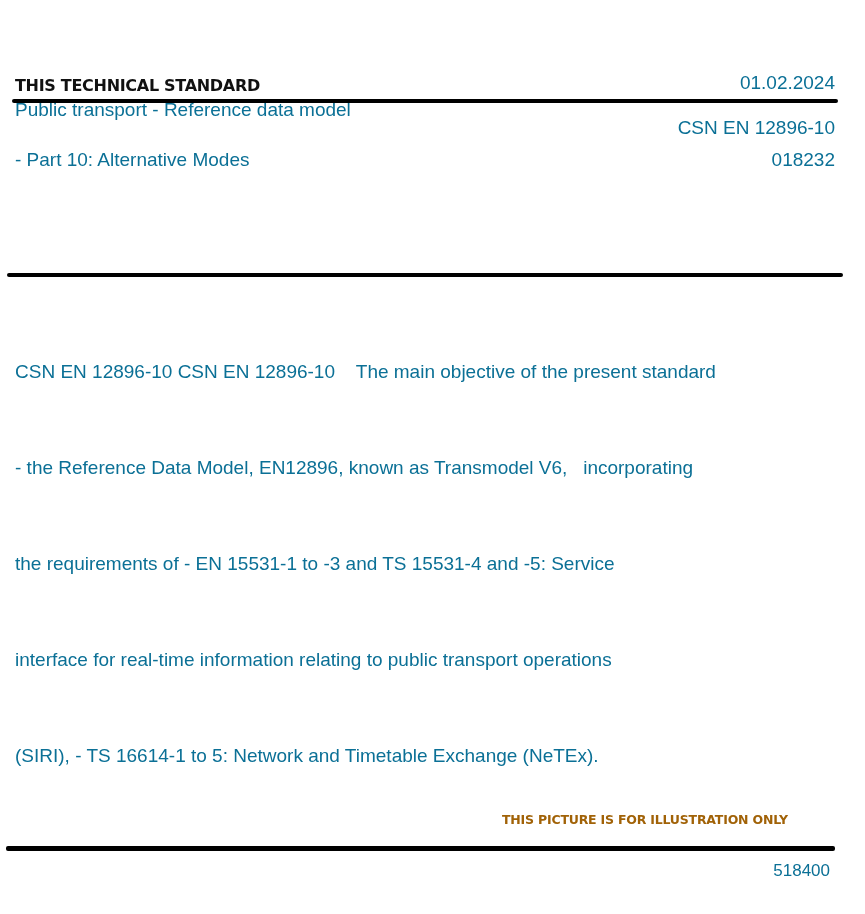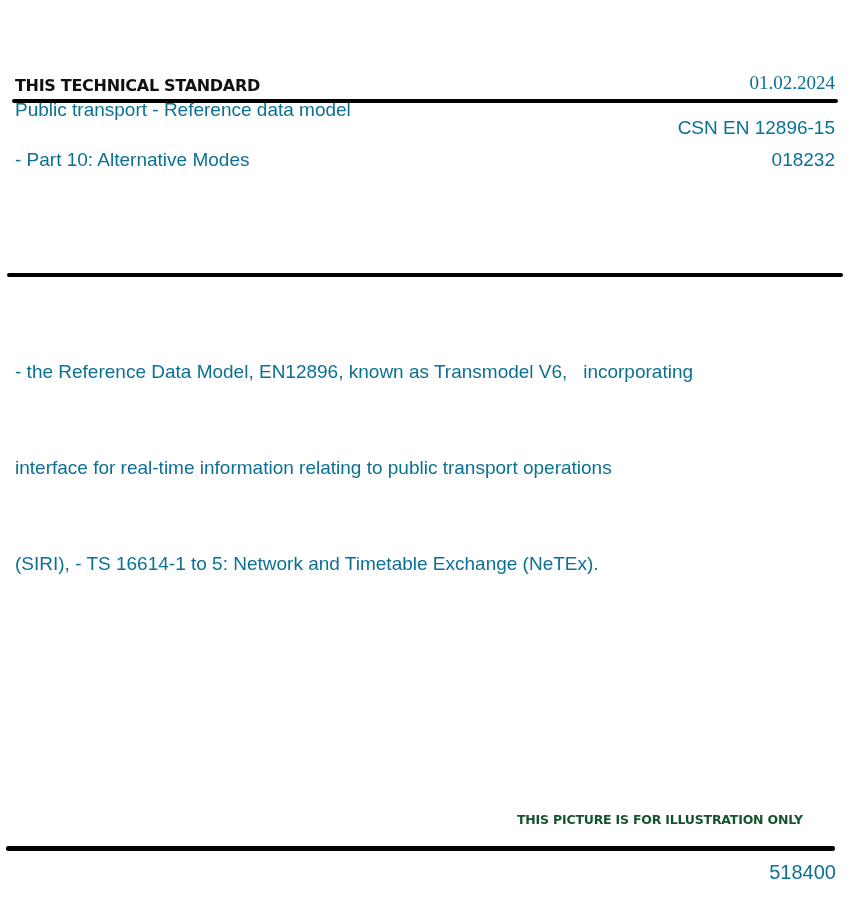--- a/index.html
+++ b/index.html
@@ -22,21 +22,20 @@
       font-family: "DejaVu Sans", sans-serif;
       font-weight: bold;
       font-size: 16px;
       color: #111111;
       letter-spacing: -0.3px;
     }
     .header-date {
       right: 30px;
       top: 72px;
       font-size: 19px;
-      font-family: Liberation Serif, serif;
     }
     .rule {
       background: #000000;
       height: 4px;
       border-radius: 2px;
     }
     .rule-top { left: 12px; width: 826px; top: 99px; }
     .rule-mid { left: 7px; width: 836px; top: 273px; }
     .rule-bottom { left: 6px; width: 829px; top: 846px; height: 5px; }
 
@@ -63,55 +62,56 @@
       white-space: pre;
     }
     .body-text div { height: 32px; }
 
     .illustration-note {
       left: 502px;
       top: 812px;
       font-family: "DejaVu Sans", sans-serif;
       font-weight: bold;
       font-size: 12.5px;
-      color: #14532d;
+      color: #a16207;
       letter-spacing: -0.2px;
-      margin-left: 15px;
     }
     .legal {
       left: 15px;
       top: 864px;
       font-family: "DejaVu Sans", sans-serif;
       font-size: 9.5px;
       line-height: 13px;
       color: #111111;
       letter-spacing: -0.2px;
     }
     .price {
-      right: 29px;
+      right: 35px;
       top: 861px;
-      font-size: 20px;
+      font-size: 17px;
     }
   </style>
 </head>
 <body>
 
 <div class="abs header-title">THIS TECHNICAL STANDARD</div>
 <div class="abs header-date teal">01.02.2024</div>
 <div class="abs rule rule-top"></div>
 
 <div class="abs title-line title-line-1 teal">Public transport - Reference data model</div>
 <div class="abs title-line title-line-2 teal">- Part 10: Alternative Modes</div>
-<div class="abs code-line code-line-1 teal">CSN EN 12896-15</div>
+<div class="abs code-line code-line-1 teal">CSN EN 12896-10</div>
 <div class="abs code-line code-line-2 teal">018232</div>
 
 <div class="abs rule rule-mid"></div>
 
 <div class="abs body-text teal">
+  <div>CSN EN 12896-10 CSN EN 12896-10    The main objective of the present standard</div>
   <div>- the Reference Data Model, EN12896, known as Transmodel V6,   incorporating</div>
+  <div>the requirements of - EN 15531-1 to -3 and TS 15531-4 and -5: Service</div>
   <div>interface for real-time information relating to public transport operations</div>
   <div>(SIRI), - TS 16614-1 to 5: Network and Timetable Exchange (NeTEx).</div>
   
   
   
   
   
   
   
   

